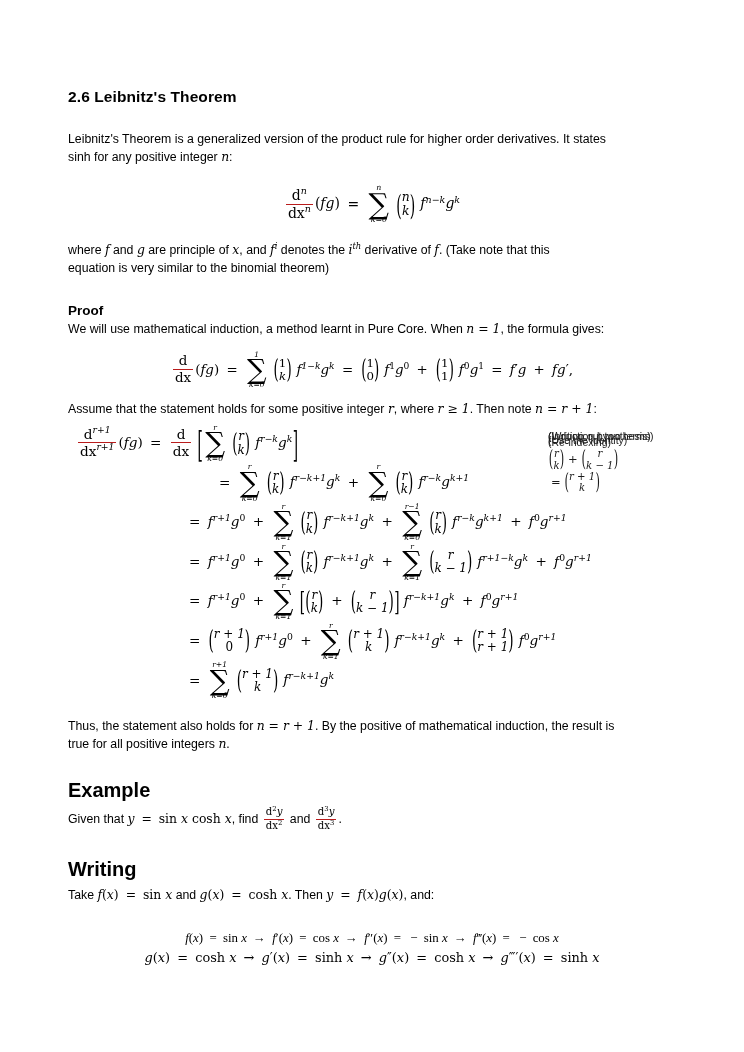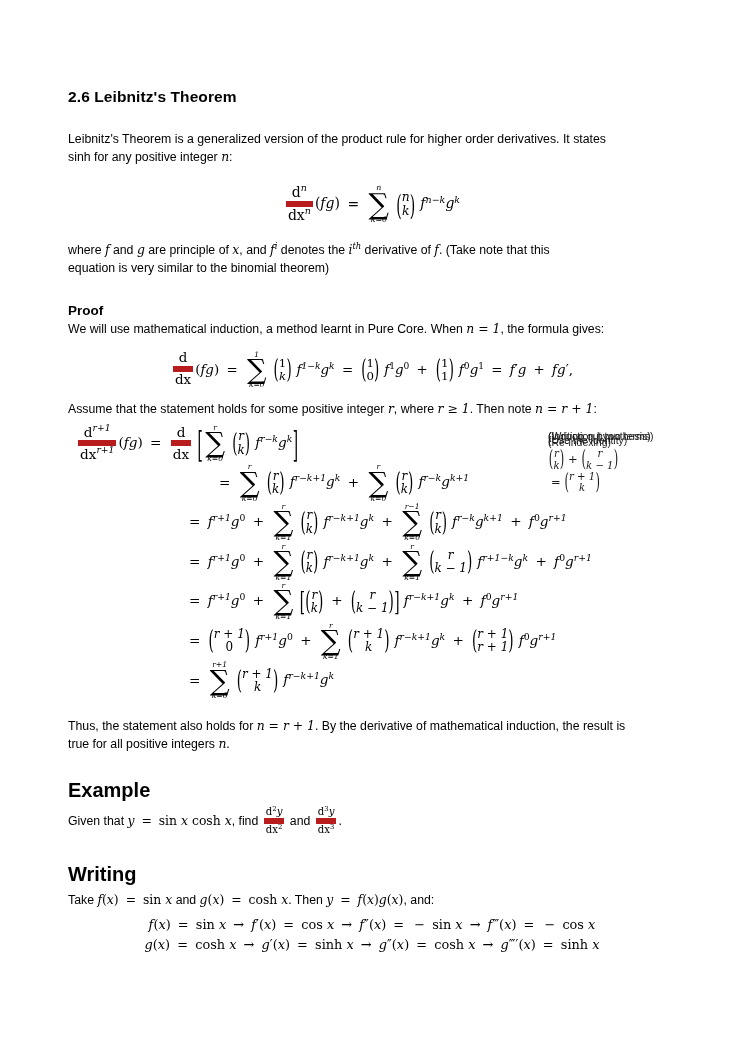--- a/index.html
+++ b/index.html
@@ -78,21 +78,21 @@
     display: inline-block;
     vertical-align: middle;
     text-align: center;
     line-height: 1.05;
     margin: 0 2px;
     position: relative;
     top: -0.05em;
   }
   .frac > .num {
     display: block;
-    border-bottom: 6px solid #b91c1c;
+    border-bottom: 1px solid #b91c1c;
     padding: 0 2px 1px 2px;
   }
   .frac > .den {
     display: block;
     padding: 1px 2px 0 2px;
   }
   .frac.small { font-size: 0.82em; }
 
   
   .sum {
@@ -450,39 +450,39 @@
         <span class="binom"><span class="stack"><span>r + 1</span><span>k</span></span></span>
         f<sup class="e">r−k+1</sup>g<sup class="e">k</sup>
       </span>
     </div>
 
   </div>
 
   <div class="gap-md"></div>
 
   <p class="body">
-    <span>Thus, the statement also holds for </span><span class="m">n = r + 1</span><span>. By the derivative of mathematical induction, the result is</span><br>
+    <span>Thus, the statement also holds for </span><span class="m">n = r + 1</span><span>. By the positive of mathematical induction, the result is</span><br>
     <span>true for all positive integers </span><span class="m">n</span><span>.</span>
   </p>
 
   <div class="gap-lg"></div>
 
   <h2 class="big-head">Example</h2>
   <p class="body" style="line-height:1.9;">
     <span>Given that </span><span class="m">y <span class="op">=</span> <span class="mn">sin</span> x <span class="mn">cosh</span> x</span><span>, find </span><span class="m"><span class="frac small"><span class="num"><span class="mn">d</span><sup class="en">2</sup>y</span><span class="den"><span class="mn">dx</span><sup class="en">2</sup></span></span></span><span> and </span><span class="m"><span class="frac small"><span class="num"><span class="mn">d</span><sup class="en">3</sup>y</span><span class="den"><span class="mn">dx</span><sup class="en">3</sup></span></span></span><span>.</span>
   </p>
 
   <div class="gap-lg"></div>
 
   <h2 class="big-head">Writing</h2>
   <p class="body">
     <span>Take </span><span class="m">f<span class="opn">(</span>x<span class="opn">)</span> <span class="op">=</span> <span class="mn">sin</span> x</span><span> and </span><span class="m">g<span class="opn">(</span>x<span class="opn">)</span> <span class="op">=</span> <span class="mn">cosh</span> x</span><span>. Then </span><span class="m">y <span class="op">=</span> f<span class="opn">(</span>x<span class="opn">)</span>g<span class="opn">(</span>x<span class="opn">)</span></span><span>, and:</span>
   </p>
 
-  <div class="solline" style="margin-top:6px;">
+  <div class="solline" style="margin-top:24px;font-family:Liberation Serif, serif;">
     f<span class="opn">(</span>x<span class="opn">)</span> <span class="op">=</span> <span class="mn">sin</span> x <span class="arrow">→</span> f<span class="opn">′</span><span class="opn">(</span>x<span class="opn">)</span> <span class="op">=</span> <span class="mn">cos</span> x <span class="arrow">→</span> f<span class="opn">″</span><span class="opn">(</span>x<span class="opn">)</span> <span class="op">=</span> <span class="op">−</span> <span class="mn">sin</span> x <span class="arrow">→</span> f<span class="opn">‴</span><span class="opn">(</span>x<span class="opn">)</span> <span class="op">=</span> <span class="op">−</span> <span class="mn">cos</span> x
   </div>
   <div class="solline">
     g<span class="opn">(</span>x<span class="opn">)</span> <span class="op">=</span> <span class="mn">cosh</span> x <span class="arrow">→</span> g<span class="opn">′</span><span class="opn">(</span>x<span class="opn">)</span> <span class="op">=</span> <span class="mn">sinh</span> x <span class="arrow">→</span> g<span class="opn">″</span><span class="opn">(</span>x<span class="opn">)</span> <span class="op">=</span> <span class="mn">cosh</span> x <span class="arrow">→</span> g<span class="opn">‴′</span><span class="opn">(</span>x<span class="opn">)</span> <span class="op">=</span> <span class="mn">sinh</span> x
   </div>
 
 </div>
 </div>
 
 </body></html>

